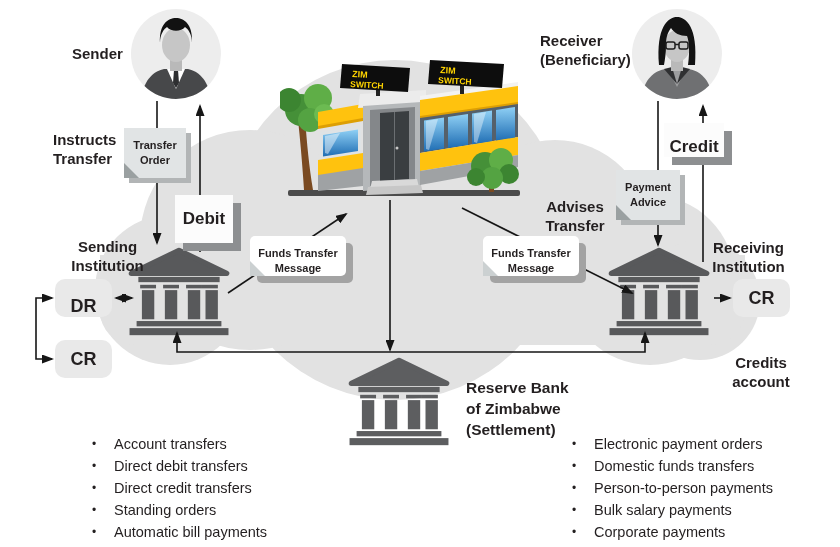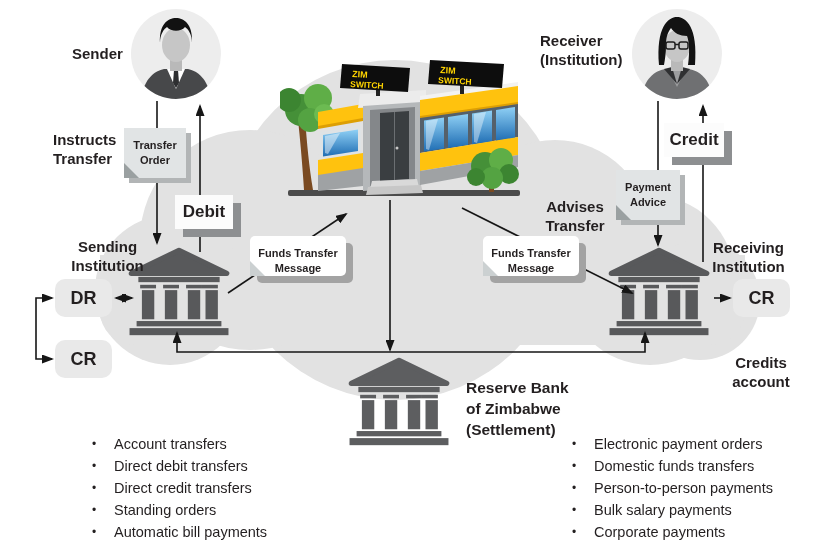--- a/index.html
+++ b/index.html
@@ -264,43 +264,43 @@
     <span>Funds Transfer</span>
     <span>Message</span>
     <i class="fold"></i>
   </div>
   <div class="note note-white" style="left:483px;top:236px;width:96px;height:40px;">
     <span>Funds Transfer</span>
     <span>Message</span>
     <i class="fold"></i>
   </div>
 
-  <div class="wbox" style="left:175px;top:195px;width:58px;height:34px;">
+  <div class="wbox" style="left:175px;top:195px;width:58px;height:48px;">
     <span>Debit</span>
   </div>
-  <div class="wbox" style="left:664px;top:123px;width:60px;height:34px;">
+  <div class="wbox" style="left:664px;top:123px;width:60px;height:34px;align-items:flex-end;">
     <span>Credit</span>
   </div>
 
-  <div class="pill" style="left:55px;top:279px;width:57px;height:38px;">
+  <div class="pill" style="left:55px;top:279px;width:57px;height:38px;align-items:flex-end;">
     <span>DR</span>
   </div>
   <div class="pill" style="left:55px;top:340px;width:57px;height:38px;">
     <span>CR</span>
   </div>
   <div class="pill" style="left:733px;top:279px;width:57px;height:38px;">
     <span>CR</span>
   </div>
 
   <div class="lbl" style="left:72px;top:45px;width:70px;">
     <span>Sender</span>
   </div>
   <div class="lbl" style="left:540px;top:32px;">
     <span>Receiver</span>
-    <span>(Institution)</span>
+    <span>(Beneficiary)</span>
   </div>
   <div class="lbl" style="left:53px;top:131px;">
     <span>Instructs</span>
     <span>Transfer</span>
   </div>
   <div class="lbl c" style="left:60px;top:212px;width:95px;">
     <span>Sending</span>
     <span>Institution</span>
   </div>
   <div class="lbl c" style="left:701px;top:213px;width:95px;">

